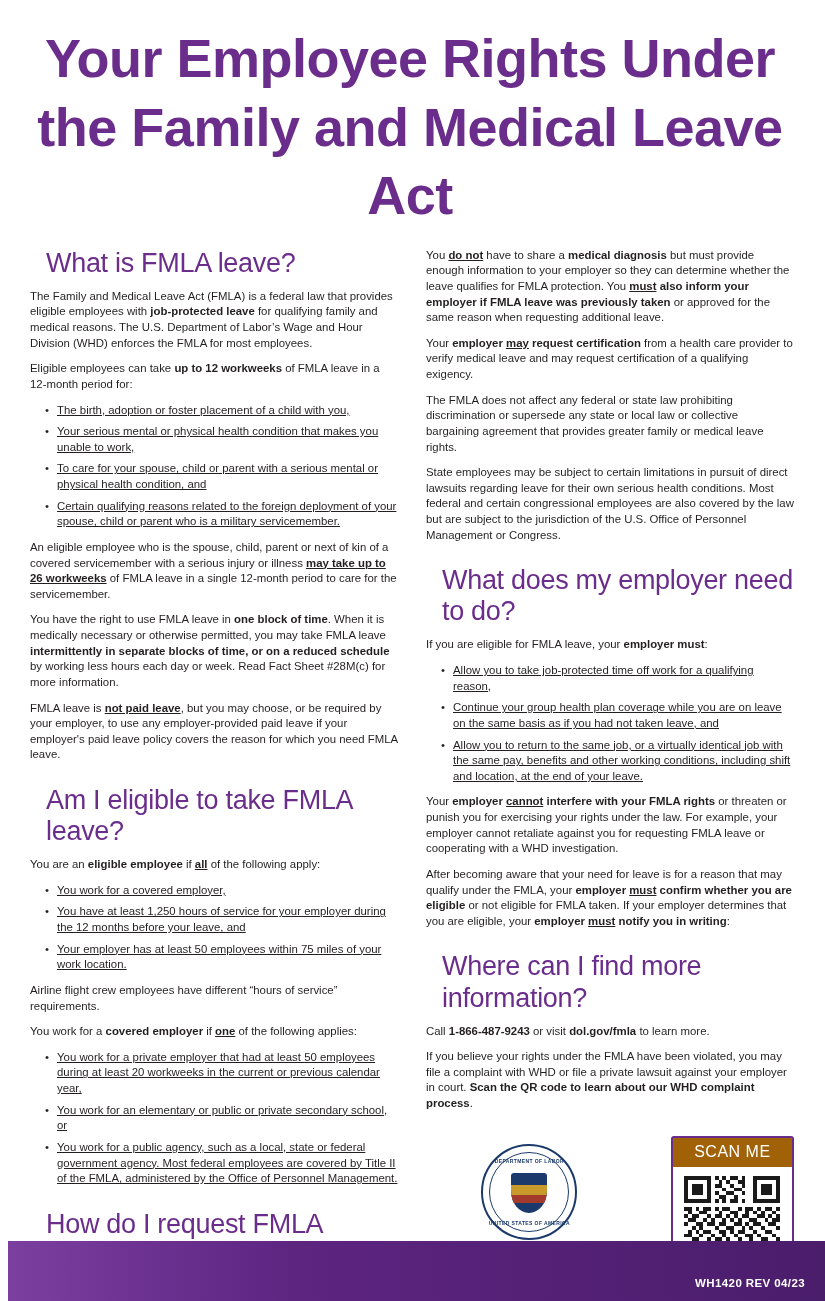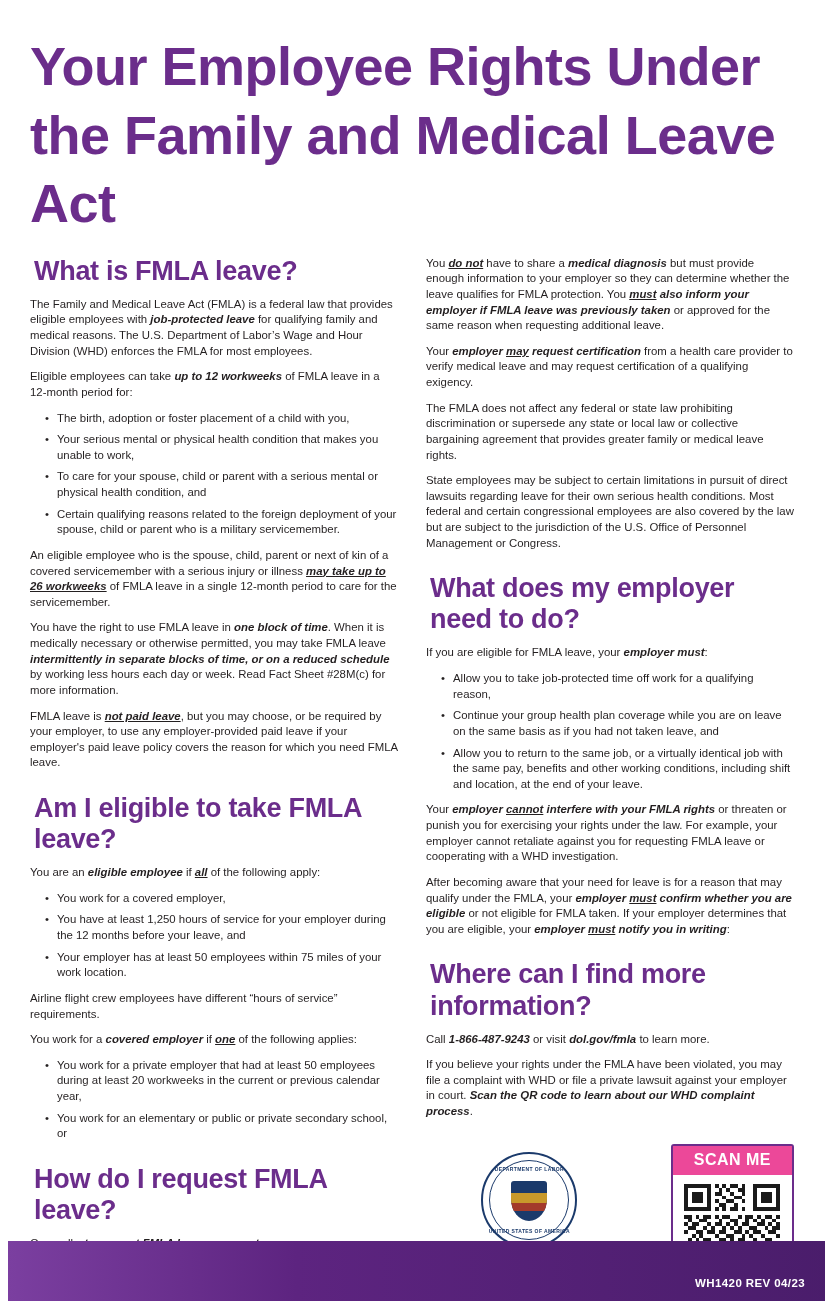--- a/index.html
+++ b/index.html
@@ -23,38 +23,39 @@
     padding: 20px 30px 0 30px;
     background: #ffffff;
   }
   
   .title {
     color: #6b2d8b;
     font-size: 54px;
     line-height: 1.27;
     font-weight: bold;
     letter-spacing: -0.5px;
-    margin: 12px 0 18px 0;
+    margin: 4px 0 18px 0;
     max-width: 760px;
+    text-align: center;
   }
   
   .cols {
     display: flex;
     gap: 28px;
     align-items: flex-start;
   }
   .col {
     width: 368px;
   }
   h2.sec {
     color: #6b2d8b;
     font-size: 27px;
     line-height: 1.15;
-    font-weight: bold;
-    margin: 0 0 10px 4px;
+    font-weight: normal;
+    margin: 0 0 10px 16px;
     letter-spacing: -0.3px;
   }
   h2.sec.tight {
     margin-top: 22px;
   }
   p {
     font-size: 11.4px;
     line-height: 1.37;
     margin: 0 0 10px 0;
   }
@@ -62,29 +63,30 @@
     margin: 0 0 10px 0;
     padding-left: 17px;
     list-style: none;
   }
   li {
     font-size: 11.4px;
     line-height: 1.37;
     margin: 0 0 6px 0;
     position: relative;
     padding-left: 10px;
+    text-decoration: underline;
   }
   li:before {
     content: "\2022";
     position: absolute;
     left: -2px;
     top: 0;
     color: #231f20;
   }
-  b, strong { font-weight: bold; font-style: italic; }
+  b, strong { font-weight: bold; }
   u { text-decoration: underline; }
   
   .sealrow {
     display: flex;
     align-items: flex-start;
     justify-content: center;
     gap: 38px;
     margin-top: 24px;
   }
   .sealblock {
@@ -147,24 +149,24 @@
   
   .qrbox {
     width: 124px;
     border: 2px solid #6b2d8b;
     border-radius: 3px;
     background: #ffffff;
     padding: 0 0 9px 0;
     text-align: center;
   }
   .qrbox .scan {
-    background: #ec4899;
+    background: #a16207;
     color: #ffffff;
     font-size: 16px;
-    font-weight: bold;
+    font-weight: normal;
     letter-spacing: 0.5px;
     padding: 5px 0 6px 0;
   }
   .qrimg {
     width: 96px;
     height: 96px;
     margin: 9px auto 0 auto;
     display: block;
     background: #ffffff;
   }
@@ -227,20 +229,21 @@
         <li>Your employer has at least 50 employees within 75 miles of your work location.</li>
       </ul>
 
       <p>Airline flight crew employees have different “hours of service” requirements.</p>
 
       <p><span>You work for a </span><b>covered employer</b><span> if </span><b><u>one</u></b><span> of the following applies:</span></p>
 
       <ul>
         <li>You work for a private employer that had at least 50 employees during at least 20 workweeks in the current or previous calendar year,</li>
         <li>You work for an elementary or public or private secondary school, or</li>
+        <li>You work for a public agency, such as a local, state or federal government agency. Most federal employees are covered by Title II of the FMLA, administered by the Office of Personnel Management.</li>
       </ul>
 
       <h2 class="sec tight">How do I request FMLA leave?</h2>
 
       <p><span>Generally, </span><b>to request FMLA leave you must</b><span>:</span></p>
 
     </div>
 
     <div class="col">
 

